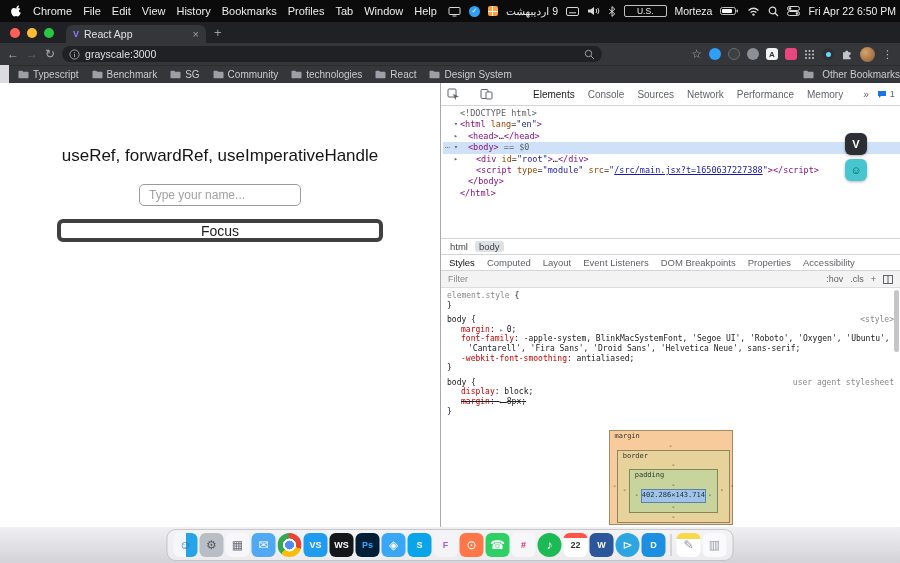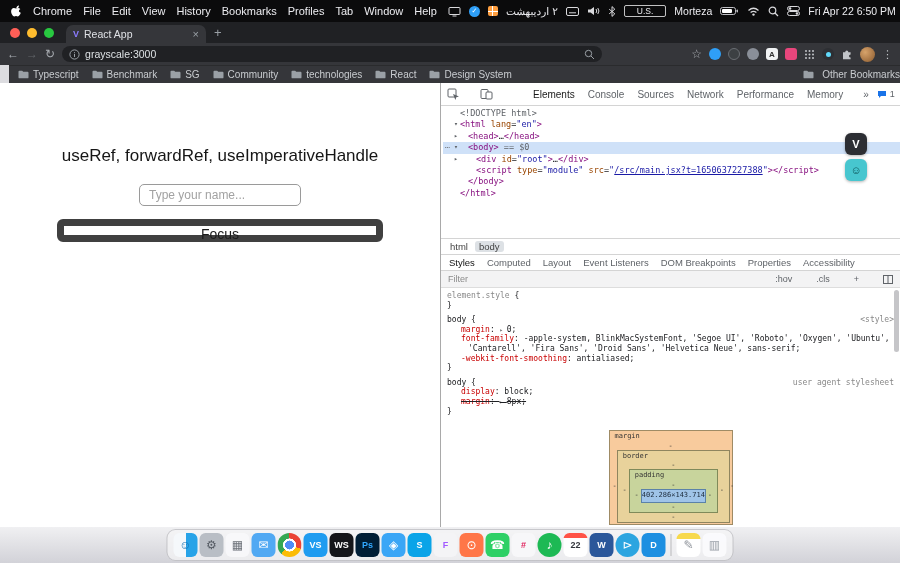--- a/index.html
+++ b/index.html
@@ -44,21 +44,21 @@
   .bookmarks{position:absolute;top:65px;left:9px;width:900px;height:18px;background:#35363a;border-top:1px solid #2a2b2d;display:flex;align-items:center;gap:13px;padding:0 9px;color:#c9ccd0;font-size:10px}
   #bm-items{display:flex;gap:13px}
   .bm{display:flex;align-items:center;gap:4px}
   .bm-other{margin-left:auto;display:flex;align-items:center;gap:8px}
 
   
   .page{position:absolute;top:83px;left:0;width:440px;height:444px;background:#fff}
   .page-heading{position:absolute;top:63px;width:100%;text-align:center;font-size:17px;color:#161616}
   .name-input{position:absolute;top:101px;left:139px;width:162px;height:22px;border:1px solid #9a9a9a;border-radius:5px;padding:0 9px;font-size:12px;color:#333;background:#fff;outline:none}
   .name-input::placeholder{color:#a2a2a2}
-  .focus-btn{position:absolute;top:136px;left:57px;width:326px;height:23px;background:#fff;border:7px solid #404040;border-radius:6px;font-size:14px;color:#1c1c1c}
+  .focus-btn{position:absolute;top:136px;left:57px;width:326px;height:23px;background:#fff;border:4px solid #404040;border-radius:6px;font-size:14px;color:#1c1c1c}
 
   
   .devtools{position:absolute;top:83px;left:440px;width:460px;height:444px;background:#fff;border-left:1px solid #a9a9a9}
   .dt-toolbar{height:23px;border-bottom:1px solid #d4d4d4;display:flex;align-items:center;gap:20px;padding:0 6px}
   .dt-sep{width:1px;height:13px;background:#d4d4d4}
   #dt-tabs{display:flex;gap:13px;font-size:10px;color:#5f6368}
   .dt-tab.active{color:#1a1a1a}
   .dt-right{margin-left:auto;display:flex;align-items:center;gap:8px;color:#5f6368}
   .more-tabs{font-size:10px}
   .issues{display:flex;align-items:center;gap:3px;font-size:9px;color:#5f6368}
@@ -78,21 +78,21 @@
   .dt-crumbs{height:16px;border-top:1px solid #d4d4d4;display:flex;align-items:center;gap:3px;padding:0 5px;font-size:9.5px;color:#444}
   .crumb{padding:0 4px;border-radius:3px}
   .crumb.sel{background:#dde1e5}
 
   .dt-subtabs{height:17px;border-top:1px solid #d4d4d4;border-bottom:1px solid #d4d4d4;display:flex;align-items:center;gap:12px;padding:0 8px;font-size:9.5px;color:#5f6368}
   .dt-subtab.active{color:#111}
 
   .dt-filter{height:17px;background:#f3f3f4;border-bottom:1px solid #ddd;display:flex;align-items:center;gap:8px;padding:0 7px;font-size:9px;color:#888}
   .filter-input{border:none;background:transparent;font-size:9px;color:#555;width:150px;outline:none}
   .filter-input::placeholder{color:#8b8b8b}
-  .dt-filter .right{margin-left:auto;display:flex;gap:24px;color:#5f6368}
+  .dt-filter .right{margin-left:auto;display:flex;gap:7px;color:#5f6368}
 
   .dt-styles{position:relative;height:239px;overflow:hidden;font-family:"DejaVu Sans Mono",monospace;font-size:8px;line-height:9.6px;color:#202124;padding-top:3px}
   .rule{margin-bottom:5px;padding:0 6px}
   .origin{float:right;color:#888}
   .sel-gray{color:#888}
   .prop{padding-left:21px;text-indent:-7px}
   .pname{color:#c80000}
   .pval{color:#202124}
   .prop.struck{text-decoration:line-through}
   .sharrow{color:#777;font-size:6px}
@@ -147,21 +147,21 @@
     </span>
   <div class="mb-right">
     <span class="mb-ic">
       <svg width="13" height="11">
           <rect x="1" y="1.5" width="11" height="7" rx="1" fill="none" stroke="#d9d9dc"></rect>
           <path d="M4.5 10h4" stroke="#d9d9dc"></path>
         </svg>
     </span>
     <span class="ic-bluecirc">✓</span>
     <span class="ic-grid"></span>
-    <span dir="rtl">۲ اردیبهشت</span>
+    <span dir="rtl">9 اردیبهشت</span>
     <span class="mb-ic">
       <svg width="13" height="9">
           <rect x="0.5" y="0.5" width="12" height="8" rx="1.5" fill="none" stroke="#d9d9dc"></rect>
           <path d="M3 5.8h7" stroke="#d9d9dc"></path>
         </svg>
     </span>
     <span class="mb-ic">
       <svg width="13" height="10">
           <path d="M1 3.5h2.5L7 1v8L3.5 6.5H1z" fill="#d9d9dc"></path>
           <path d="M9 3q1.5 2 0 4M10.8 2q2.3 3 0 6" stroke="#d9d9dc" fill="none"></path>

